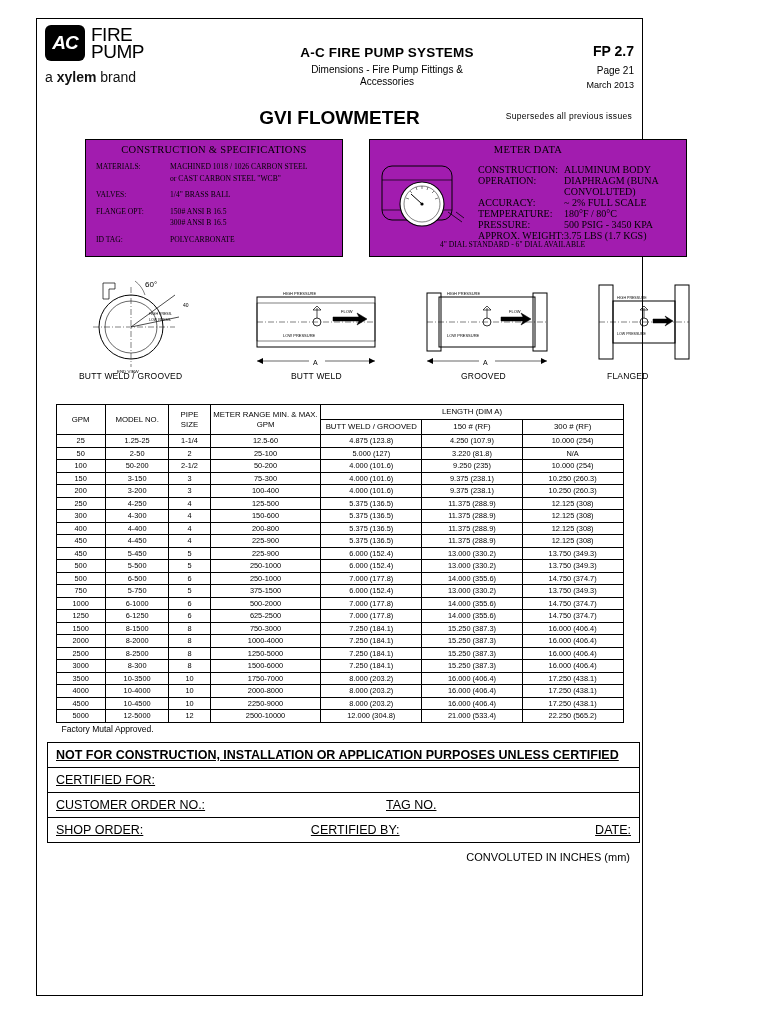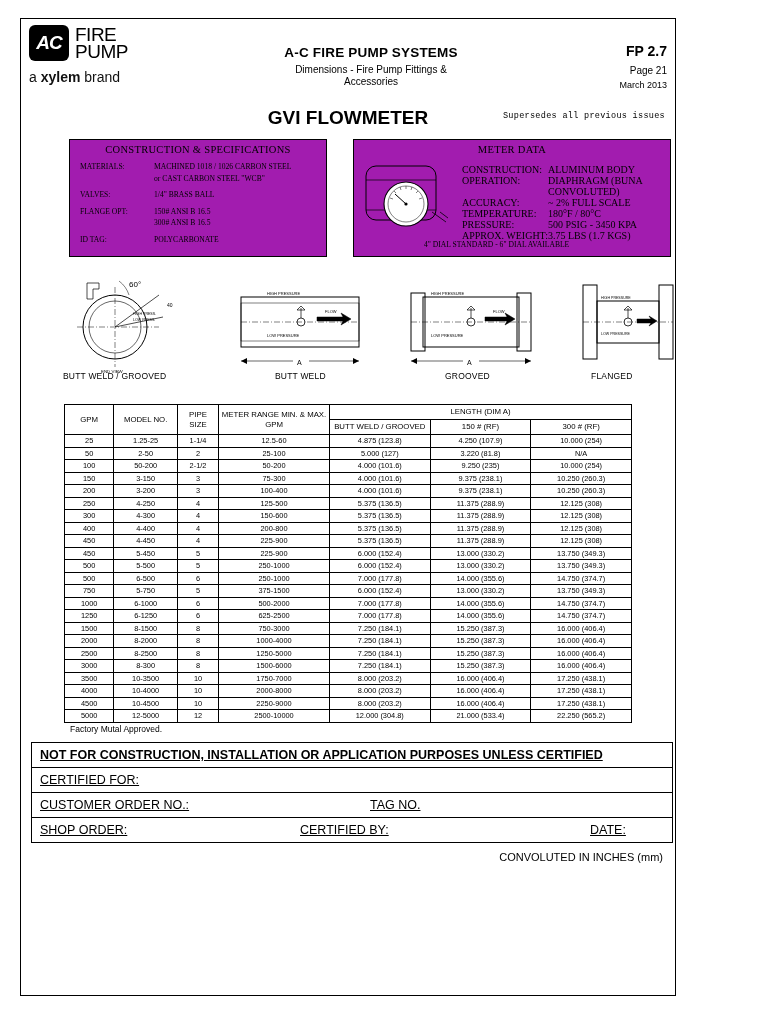--- a/index.html
+++ b/index.html
@@ -8,22 +8,22 @@
     width: 768px;
     height: 1024px;
     background: #ffffff;
     font-family: "Liberation Serif", serif;
     color: #000;
     position: relative;
     overflow: hidden;
   }
   .page {
     position: absolute;
-    left: 20px; top: 18px;
-    width: 656px; height: 978px;
+    left: 36px; top: 18px;
+    width: 607px; height: 978px;
     border: 1px solid #000;
     background: #fff;
   }
   
   .header {
     position: relative;
     height: 84px;
     border-bottom: 0px solid #000;
   }
   .logo-block {
@@ -64,21 +64,21 @@
   .right-block .dt { font-size:9px; margin-top:4px; }
   
   .doc-title {
     text-align:center;
     font-family:"Liberation Sans", sans-serif;
     font-weight:bold; font-size:19px;
     margin-top:4px;
   }
   .supersedes {
     position:absolute; right:10px; top:92px;
-    font-family:Liberation Mono, monospace;
+    font-family:Liberation Sans, sans-serif;
     font-size:8.5px; letter-spacing:0.3px;
   }
   
   .boxes { position:relative; height:120px; margin-top:10px; }
   .box {
     position:absolute; border:1px solid #000; background:#a21caf;
   }
   .box-left { left:48px; top:0; width:258px; height:118px; }
   .box-right { left:332px; top:0; width:318px; height:118px; }
   .box-title {

